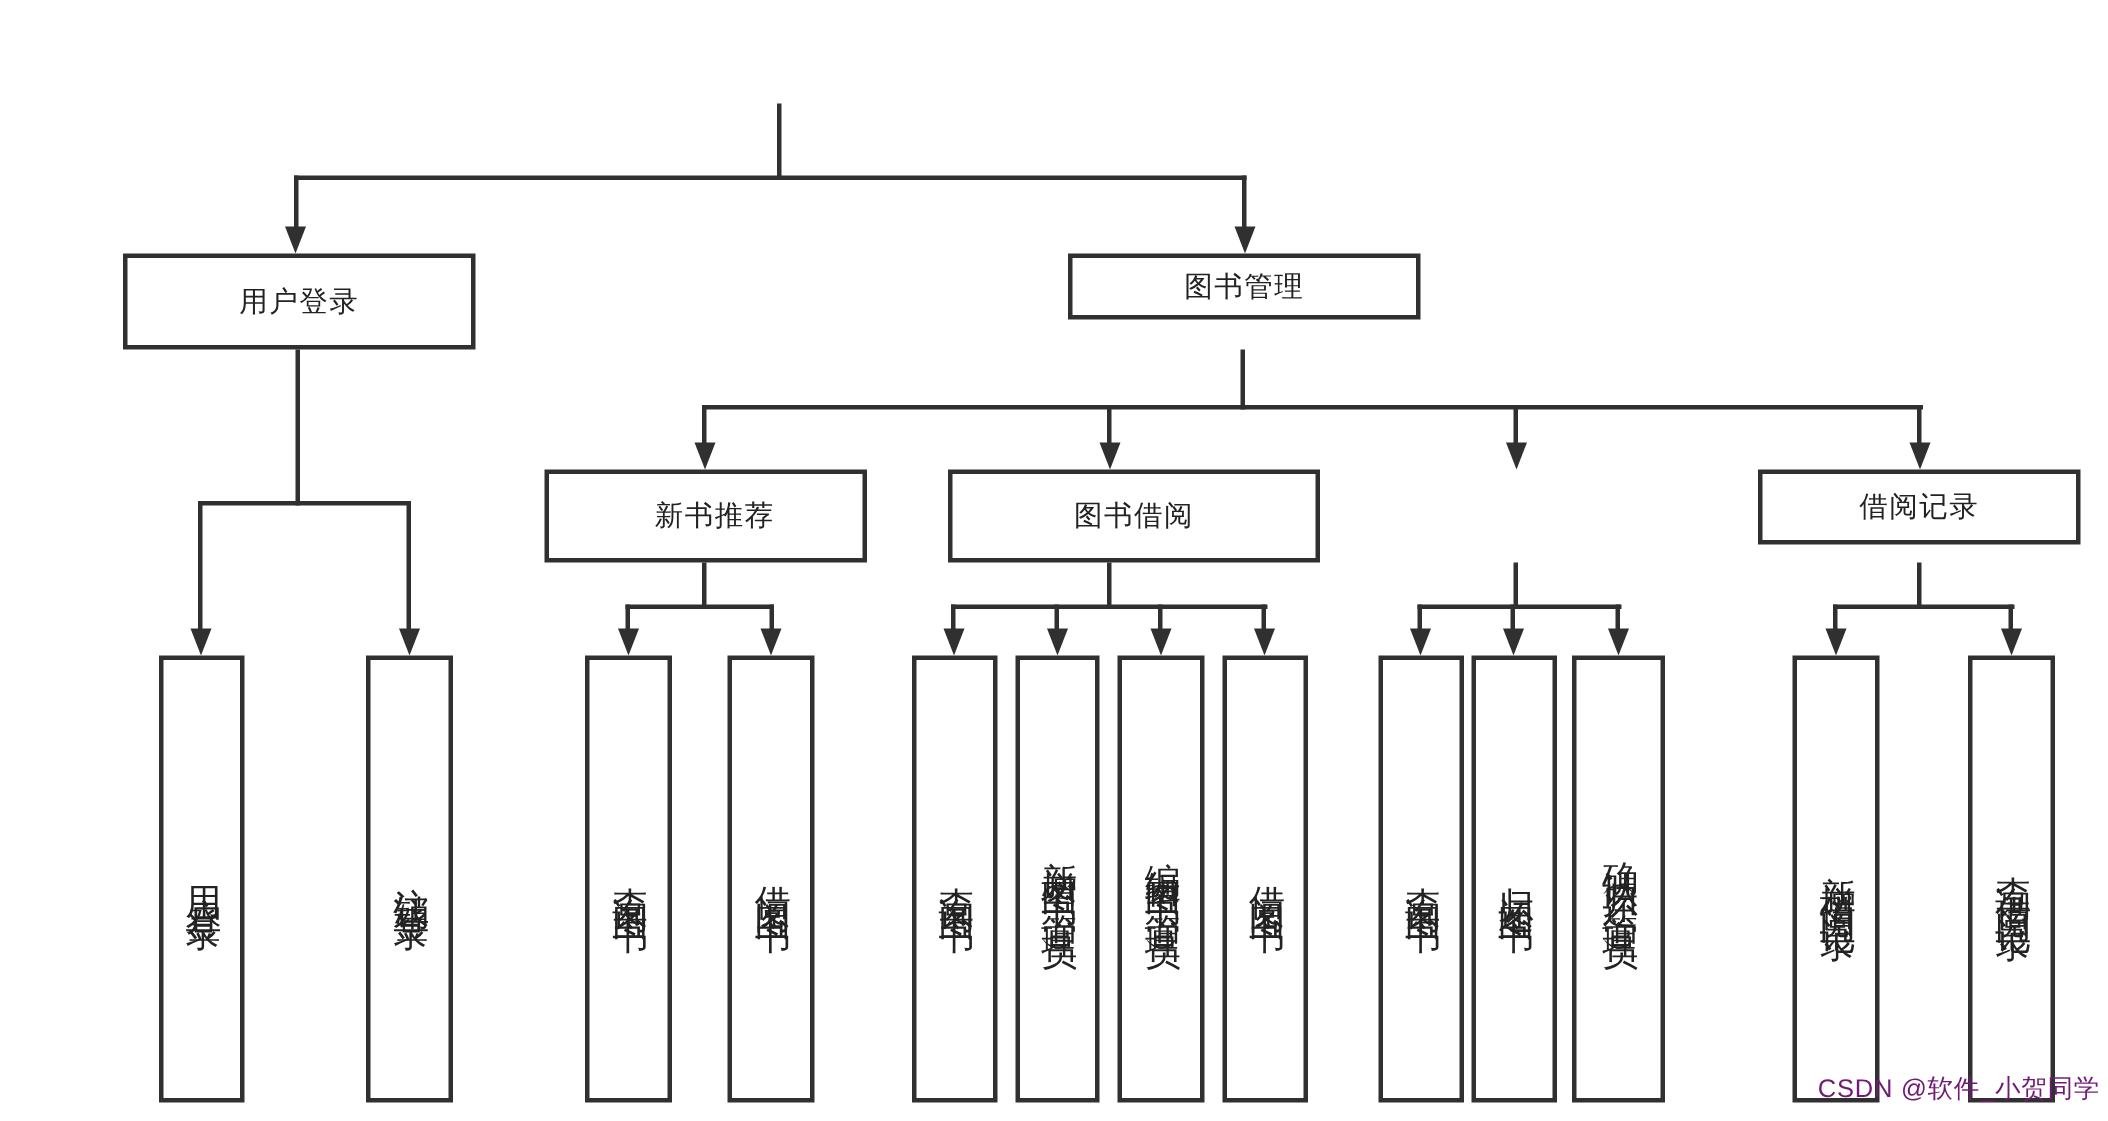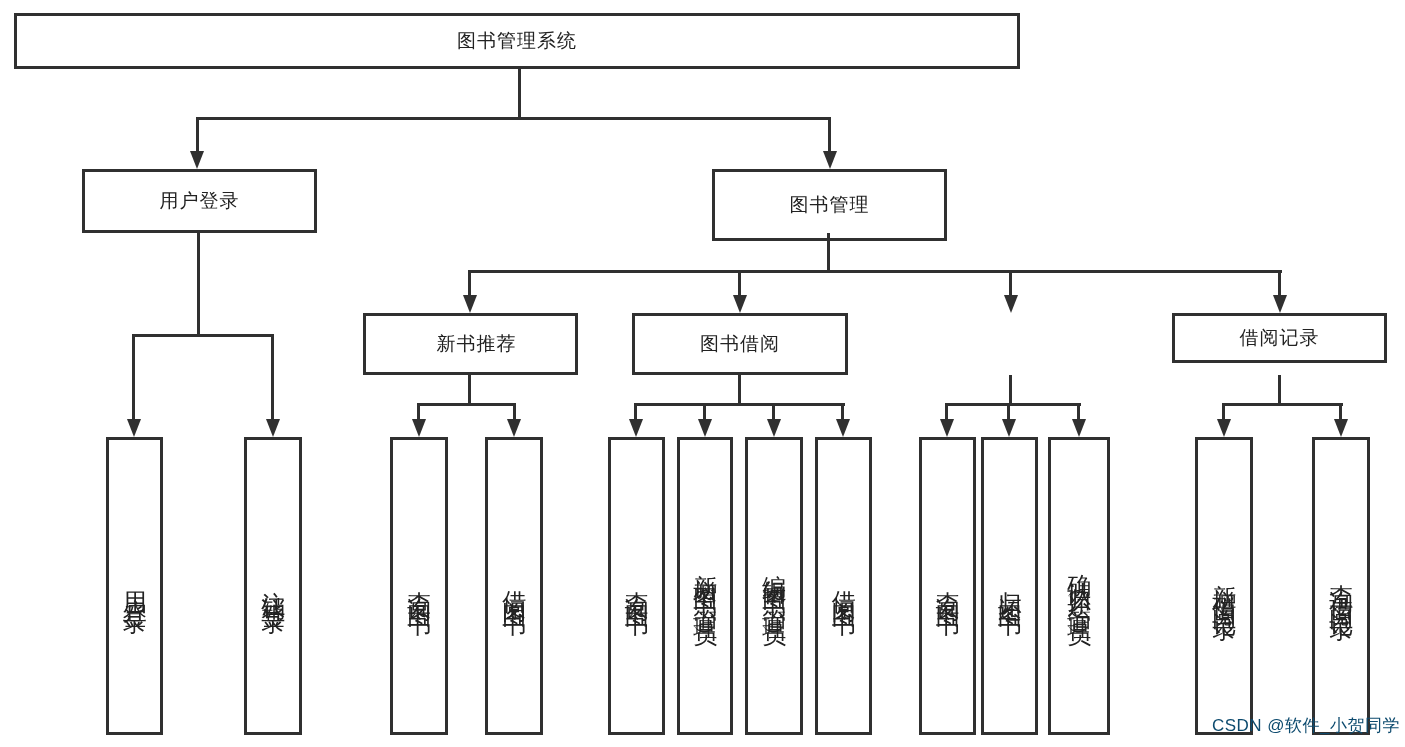--- a/index.html
+++ b/index.html
@@ -48,35 +48,32 @@
     color:#9c9ca2;
     letter-spacing:0.5px;
     white-space:nowrap;
   }
 </style>
 </head>
 <body>
 
 <div class="canvas">
 
-  <div class="box hbox" style="left: 14px; top: 13px; width: 1006px; height: 56px; border-color: rgb(48, 48, 48);">
-    <span>图书管理系统</span>
-  </div>
 
   <div class="vline" style="left: 518px; top: 69px; height: 50px; background: rgb(48, 48, 48);"></div>
   <div class="hline" style="left: 196px; top: 117px; width: 635px; background: rgb(48, 48, 48);"></div>
   <div class="vline" style="left: 196px; top: 117px; height: 38px; background: rgb(48, 48, 48);"></div>
   <div class="ahead" style="left: 190px; top: 151px; border-top-color: rgb(48, 48, 48);"></div>
   <div class="vline" style="left: 828px; top: 117px; height: 38px; background: rgb(48, 48, 48);"></div>
   <div class="ahead" style="left: 823px; top: 151px; border-top-color: rgb(48, 48, 48);"></div>
 
   <div class="box hbox" style="left: 82px; top: 169px; width: 235px; height: 64px; border-color: rgb(48, 48, 48);">
     <span>用户登录</span>
   </div>
-  <div class="box hbox" style="left: 712px; top: 169px; width: 235px; height: 72px; border-color: rgb(48, 48, 48);">
+  <div class="box hbox" style="left: 712px; top: 169px; width: 235px; height: 44px; border-color: rgb(48, 48, 48);">
     <span>图书管理</span>
   </div>
 
   <div class="vline" style="left: 197px; top: 233px; height: 104px; background: rgb(48, 48, 48);"></div>
   <div class="hline" style="left: 132px; top: 334px; width: 142px; background: rgb(48, 48, 48);"></div>
   <div class="vline" style="left: 132px; top: 334px; height: 88px; background: rgb(48, 48, 48);"></div>
   <div class="ahead" style="left: 127px; top: 419px; border-top-color: rgb(48, 48, 48);"></div>
   <div class="vline" style="left: 271px; top: 334px; height: 88px; background: rgb(48, 48, 48);"></div>
   <div class="ahead" style="left: 266px; top: 419px; border-top-color: rgb(48, 48, 48);"></div>
 
@@ -87,21 +84,21 @@
   <div class="vline" style="left: 738px; top: 270px; height: 27px; background: rgb(48, 48, 48);"></div>
   <div class="ahead" style="left: 733px; top: 295px; border-top-color: rgb(48, 48, 48);"></div>
   <div class="vline" style="left: 1009px; top: 270px; height: 27px; background: rgb(48, 48, 48);"></div>
   <div class="ahead" style="left: 1004px; top: 295px; border-top-color: rgb(48, 48, 48);"></div>
   <div class="vline" style="left: 1278px; top: 270px; height: 27px; background: rgb(48, 48, 48);"></div>
   <div class="ahead" style="left: 1273px; top: 295px; border-top-color: rgb(48, 48, 48);"></div>
 
   <div class="box hbox" style="left: 363px; top: 313px; width: 215px; height: 62px; border-color: rgb(48, 48, 48); padding-left: 12px;">
     <span>新书推荐</span>
   </div>
-  <div class="box hbox" style="left: 632px; top: 313px; width: 216px; height: 62px; border-color: rgb(48, 48, 48);">
+  <div class="box hbox" style="left: 632px; top: 313px; width: 248px; height: 62px; border-color: rgb(48, 48, 48);">
     <span>图书借阅</span>
   </div>
   <div class="box hbox" style="left: 1172px; top: 313px; width: 215px; height: 50px; border-color: rgb(48, 48, 48);">
     <span>借阅记录</span>
   </div>
 
   <div class="vline" style="left: 468px; top: 375px; height: 30px; background: rgb(48, 48, 48);"></div>
   <div class="hline" style="left: 417px; top: 403px; width: 99px; background: rgb(48, 48, 48);"></div>
   <div class="vline" style="left: 417px; top: 403px; height: 19px; background: rgb(48, 48, 48);"></div>
   <div class="ahead" style="left: 412px; top: 419px; border-top-color: rgb(48, 48, 48);"></div>
@@ -168,15 +165,15 @@
   <div class="box leaf" style="left: 1048px; top: 437px; width: 62px; height: 298px; border-color: rgb(48, 48, 48);">
     <span class="vtext">确认归还（管理员）</span>
   </div>
   <div class="box leaf" style="left: 1195px; top: 437px; width: 58px; height: 298px; border-color: rgb(48, 48, 48);">
     <span class="vtext">新增借阅记录</span>
   </div>
   <div class="box leaf" style="left: 1312px; top: 437px; width: 58px; height: 298px; border-color: rgb(48, 48, 48);">
     <span class="vtext">查询借阅记录</span>
   </div>
 
-  <div class="watermark" style="color: #0c4a6e;">CSDN @软件_小贺同学</div>
+  <div class="watermark" style="color: #701a75;">CSDN @软件_小贺同学</div>
 
 </div>
 
 </body></html>

